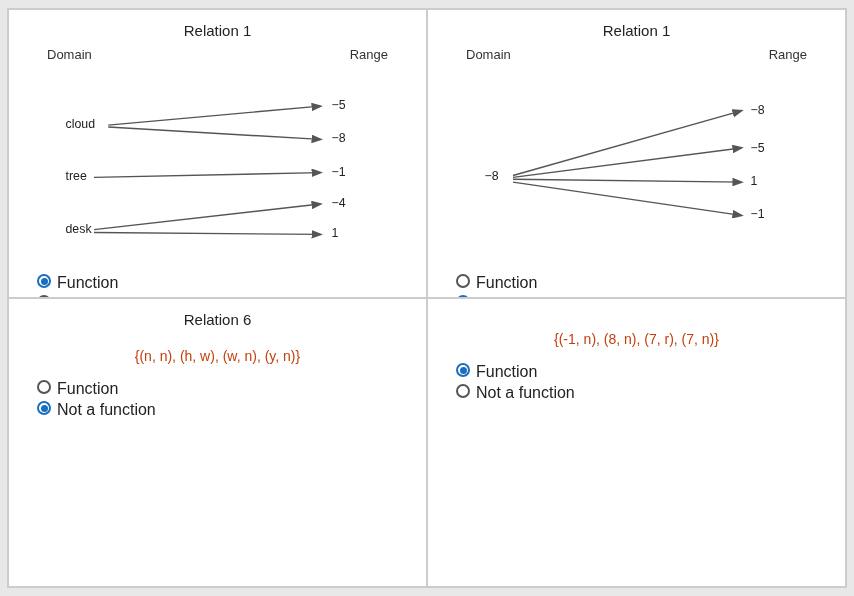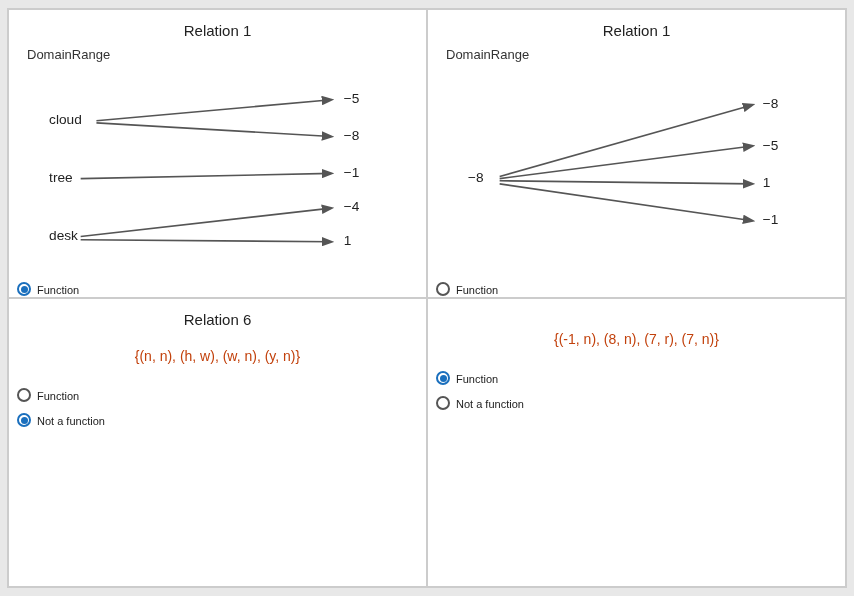--- a/index.html
+++ b/index.html
@@ -17,57 +17,56 @@
       width: 840px;
       height: 580px;
       background: white;
       display: grid;
       grid-template-columns: 1fr 1fr;
       grid-template-rows: 1fr 1fr;
       border: 1px solid #ccc;
     }
     .cell {
       border: 1px solid #ccc;
-      padding: 12px 8px;
+      padding: 12px 28px;
       position: relative;
       overflow: hidden;
     }
     .cell-title {
       text-align: center;
       font-size: 15px;
       font-weight: 500;
       margin-bottom: 8px;
       color: #222;
     }
     .relation-header {
       display: flex;
-      justify-content: flex-start;
+      justify-content: space-between;
       font-size: 13px;
       color: #333;
       margin-bottom: 4px;
       padding: 0 10px;
     }
     .diagram-area {
       position: relative;
       width: 100%;
       height: 200px;
     }
     .radio-group {
       margin-top: 8px;
       display: flex;
       flex-direction: column;
       gap: 3px;
     }
     .radio-item {
       display: flex;
-      align-items: flex-end;
+      align-items: flex-start;
       gap: 6px;
-      font-size: 11px;
+      font-size: 16px;
       color: #222;
-      margin-top: 8px;
     }
     .radio-circle {
       width: 14px;
       height: 14px;
       border-radius: 50%;
       border: 2px solid #555;
       display: flex;
       align-items: center;
       justify-content: center;
       flex-shrink: 0;

